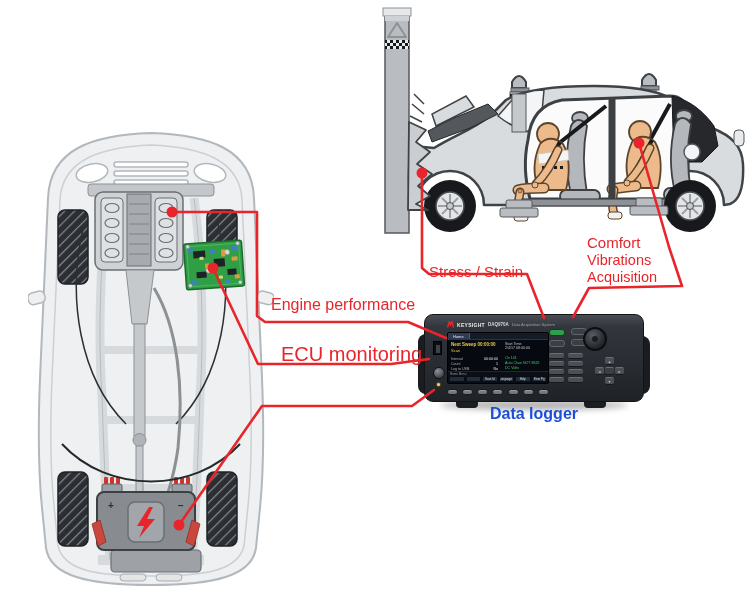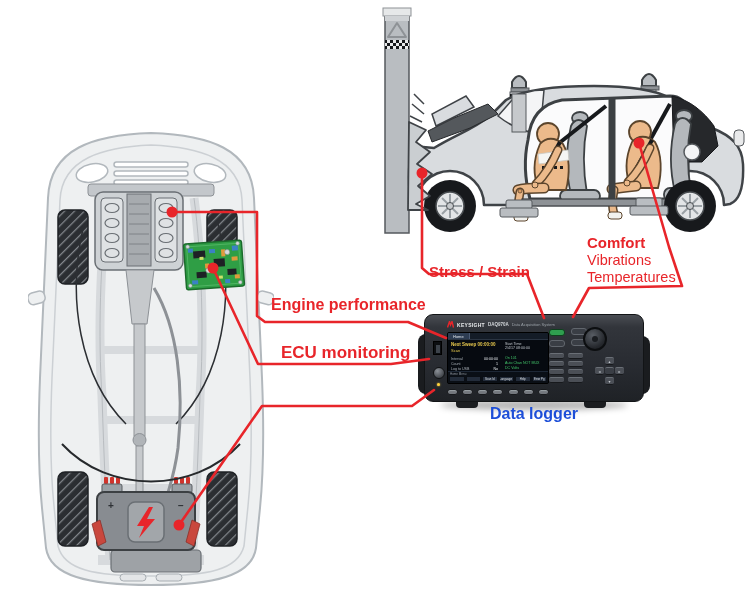--- a/index.html
+++ b/index.html
@@ -2,23 +2,23 @@
 <html><head>
 <meta charset="utf-8">
 <style>
   html,body{margin:0;padding:0;background:#fff;}
   *{box-sizing:border-box;}
   .canvas{position:relative;width:750px;height:591px;background:#fff;overflow:hidden;
           font-family:"Liberation Sans",sans-serif;}
   svg{display:block;}
   .scene{position:absolute;z-index:1;}
   
-  .lbl{position:absolute;color:#e8252a;font-weight:bold;white-space:nowrap;z-index:60;}
+  .lbl{position:absolute;color:#e8252a;font-weight:normal;white-space:nowrap;z-index:60;}
   .lbl-engine{left:271px;top:296px;font-size:16px;}
-  .lbl-ecu{left:281px;top:343px;font-size:17px;}
+  .lbl-ecu{left:281px;top:343px;font-size:20px;}
   .lbl-battery{left:271px;top:383px;font-size:16px;}
   .lbl-stress{left:429px;top:263px;font-size:15px;}
   .lbl-comfort{left:587px;top:234px;font-size:15px;}
   .lbl-vibrations{left:587px;top:252px;font-size:14.5px;font-weight:normal;}
   .lbl-temperatures{left:587px;top:269px;font-size:14.5px;font-weight:normal;}
   .caption{position:absolute;left:462px;top:405px;width:144px;text-align:center;
            font-weight:bold;font-size:16px;color:#1d4ed8;z-index:60;}
   .overlay{position:absolute;left:0;top:0;z-index:50;pointer-events:none;}
   
   .device{position:absolute;left:418px;top:312px;width:232px;height:100px;z-index:10;}
@@ -482,16 +482,16 @@
       <circle cx="422" cy="173" r="5.5"></circle>
       <circle cx="639" cy="143" r="5.5"></circle>
     </g>
   </svg>
 
   <div class="lbl lbl-engine">Engine performance</div>
   <div class="lbl lbl-ecu">ECU monitoring</div>
   <div class="lbl lbl-stress">Stress / Strain</div>
   <div class="lbl lbl-comfort">Comfort</div>
   <div class="lbl lbl-vibrations">Vibrations</div>
-  <div class="lbl lbl-temperatures">Temperatures</div>
+  <div class="lbl lbl-temperatures">Acquisition</div>
   <div class="caption">Data logger</div>
 
 </div>
 
 </body></html>

